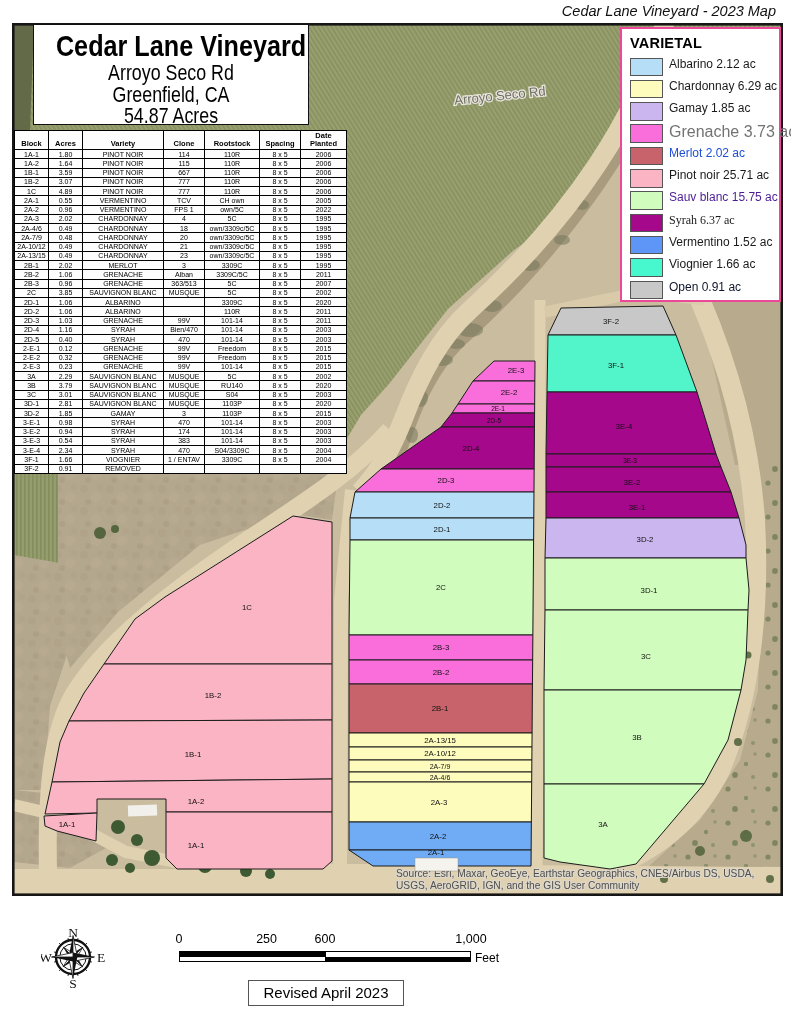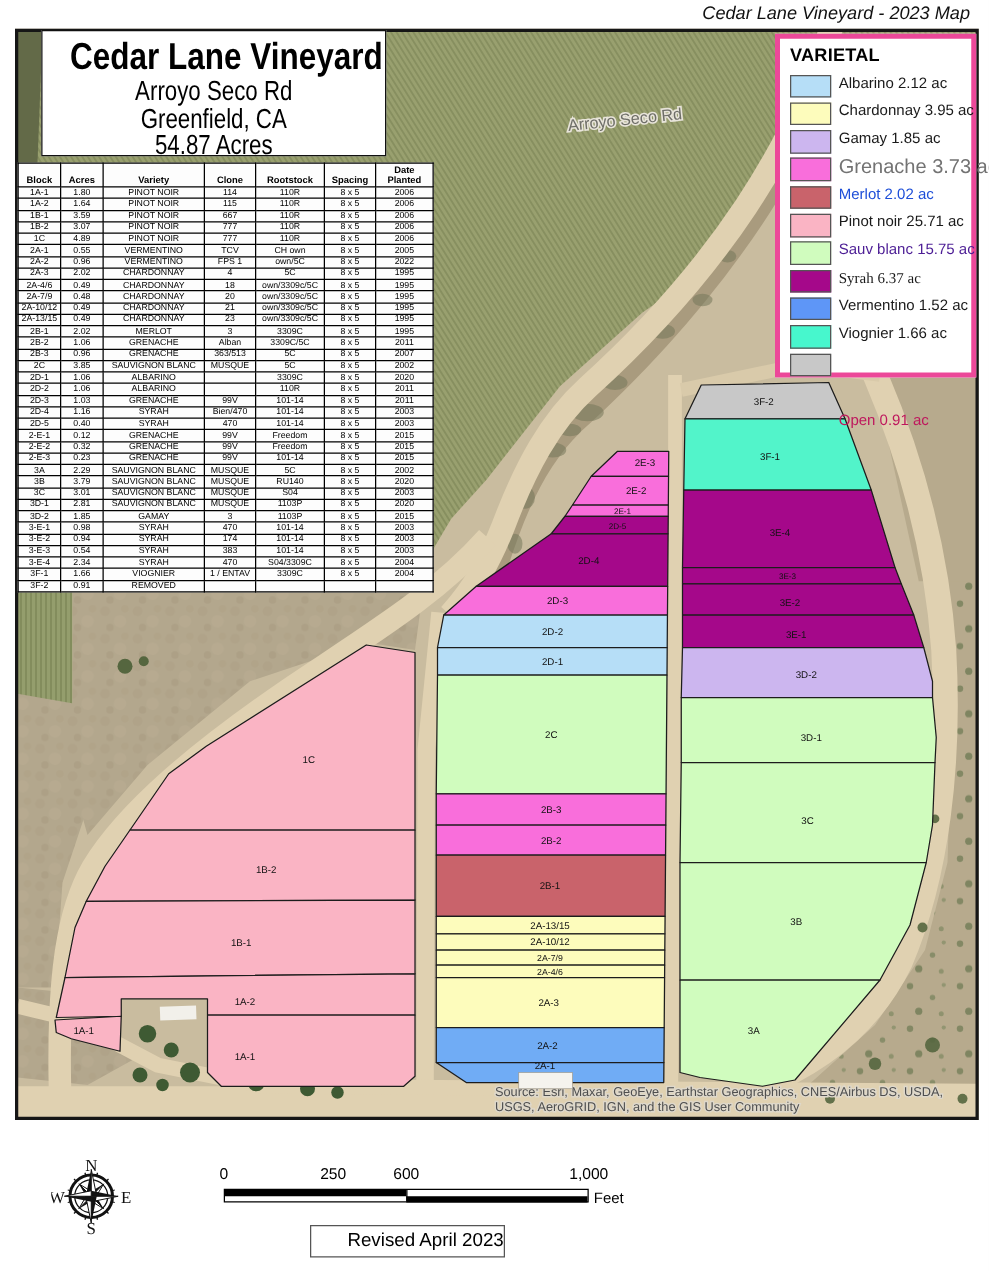--- a/index.html
+++ b/index.html
@@ -620,29 +620,29 @@
             <td></td>
             <td></td>
             <td></td>
             <td></td>
           </tr>
 </tbody>
       </table>
 
 </div>
 
-<div class="abs" style="left:620px;top:27px;width:161px;height:275px;background:#fff;border:4px solid #ec4899;box-sizing:border-box;">
+<div class="abs" style="left:620px;top:27px;width:161px;height:275px;background:#fff;border:2px solid #ec4899;box-sizing:border-box;">
 
   <div style="font-weight:bold;font-size:14.5px;margin:6px 0 0 8px;letter-spacing:0.2px;">VARIETAL</div>
 
 <div style="position:absolute;left:8px;top:28.5px;width:31px;height:16.5px;background:#b6def7;border:1px solid #555;"></div>
 <div style="position:absolute;left:47px;top:27.5px;font-size:12px;color:#1a1a1a;white-space:nowrap;">Albarino 2.12 ac</div>
 
 <div style="position:absolute;left:8px;top:50.8px;width:31px;height:16.5px;background:#fdfcbc;border:1px solid #555;"></div>
-<div style="position:absolute;left:47px;top:49.8px;font-size:12px;color:#1a1a1a;white-space:nowrap;">Chardonnay 3.95 ac</div>
+<div style="position:absolute;left:47px;top:49.8px;font-size:12px;color:#1a1a1a;white-space:nowrap;">Chardonnay 6.29 ac</div>
 
 <div style="position:absolute;left:8px;top:73.1px;width:31px;height:16.5px;background:#ccb6ef;border:1px solid #555;"></div>
 <div style="position:absolute;left:47px;top:72.1px;font-size:12px;color:#1a1a1a;white-space:nowrap;">Gamay 1.85 ac</div>
 
 <div style="position:absolute;left:8px;top:95.4px;width:31px;height:16.5px;background:#f96edb;border:1px solid #555;"></div>
 <div style="position:absolute;left:47px;top:94.4px;font-size:16px;color:#737373;white-space:nowrap;">Grenache 3.73 ac</div>
 
 <div style="position:absolute;left:8px;top:117.7px;width:31px;height:16.5px;background:#c9636b;border:1px solid #555;"></div>
 <div style="position:absolute;left:47px;top:116.7px;font-size:12px;color:#1d4ed8;white-space:nowrap;">Merlot 2.02 ac</div>
 
@@ -655,21 +655,21 @@
 <div style="position:absolute;left:8px;top:184.6px;width:31px;height:16.5px;background:#a5088a;border:1px solid #555;"></div>
 <div style="position:absolute;left:47px;top:183.6px;font-size:12px;color:#1a1a1a;white-space:nowrap;font-family:Liberation Serif, serif;">Syrah 6.37 ac</div>
 
 <div style="position:absolute;left:8px;top:206.9px;width:31px;height:16.5px;background:#5e96f7;border:1px solid #555;"></div>
 <div style="position:absolute;left:47px;top:205.9px;font-size:12px;color:#1a1a1a;white-space:nowrap;">Vermentino 1.52 ac</div>
 
 <div style="position:absolute;left:8px;top:229.2px;width:31px;height:16.5px;background:#47f7cd;border:1px solid #555;"></div>
 <div style="position:absolute;left:47px;top:228.2px;font-size:12px;color:#1a1a1a;white-space:nowrap;">Viognier 1.66 ac</div>
 
 <div style="position:absolute;left:8px;top:251.5px;width:31px;height:16.5px;background:#c8c8c8;border:1px solid #555;"></div>
-<div style="position:absolute;left:47px;top:250.5px;font-size:12px;color:#be185d;white-space:nowrap;margin-top:47px;">Open 0.91 ac</div>
+<div style="position:absolute;left:47px;top:250.5px;font-size:12px;color:#0f172a;white-space:nowrap;">Open 0.91 ac</div>
 
 </div>
 
 <svg class="abs" style="left:41px;top:921px" width="64" height="76" viewBox="0 0 64 76">
 
 <circle cx="32" cy="36" r="17" fill="none" stroke="#111" stroke-width="2.4"></circle>
 <circle cx="32" cy="36" r="13.2" fill="none" stroke="#111" stroke-width="1"></circle>
 
 <g>
         <line x1="36.4" y1="19.6" x2="37.0" y2="17.2" stroke="#111" stroke-width="1"></line>
@@ -722,16 +722,16 @@
 <div style="position:absolute;left:9px;top:21px;width:292px;height:11px;border:1px solid #000;box-sizing:border-box;">
         <div style="position:absolute;left:0;top:0;width:50%;height:5px;background:#000;"></div>
         <div style="position:absolute;left:50%;top:4.5px;width:50%;height:5px;background:#000;"></div>
         <div style="position:absolute;left:50%;top:0;width:1px;height:100%;background:#000;"></div>
       </div>
 
 <div style="position:absolute;left:305px;top:21px;font-size:12px;">Feet</div>
 
 </div>
 
-<div class="abs" style="left:248px;top:980px;width:156px;height:26px;border:1.5px solid #555;box-sizing:border-box;text-align:right;font-size:15px;line-height:23px;">Revised April 2023</div>
+<div class="abs" style="left:248px;top:980px;width:156px;height:26px;border:1.5px solid #555;box-sizing:border-box;text-align:center;font-size:15px;line-height:23px;">Revised April 2023</div>
 
 
 </div>
 
 </body></html>

